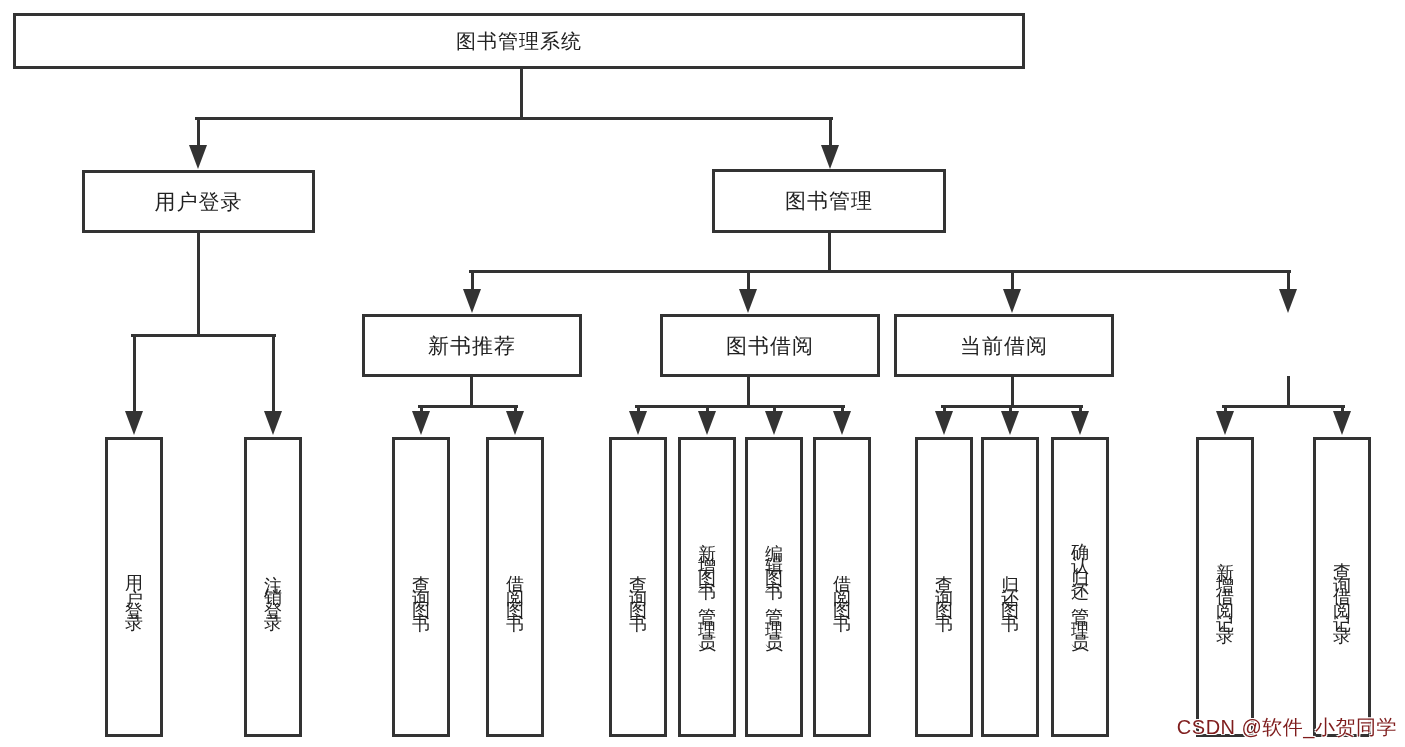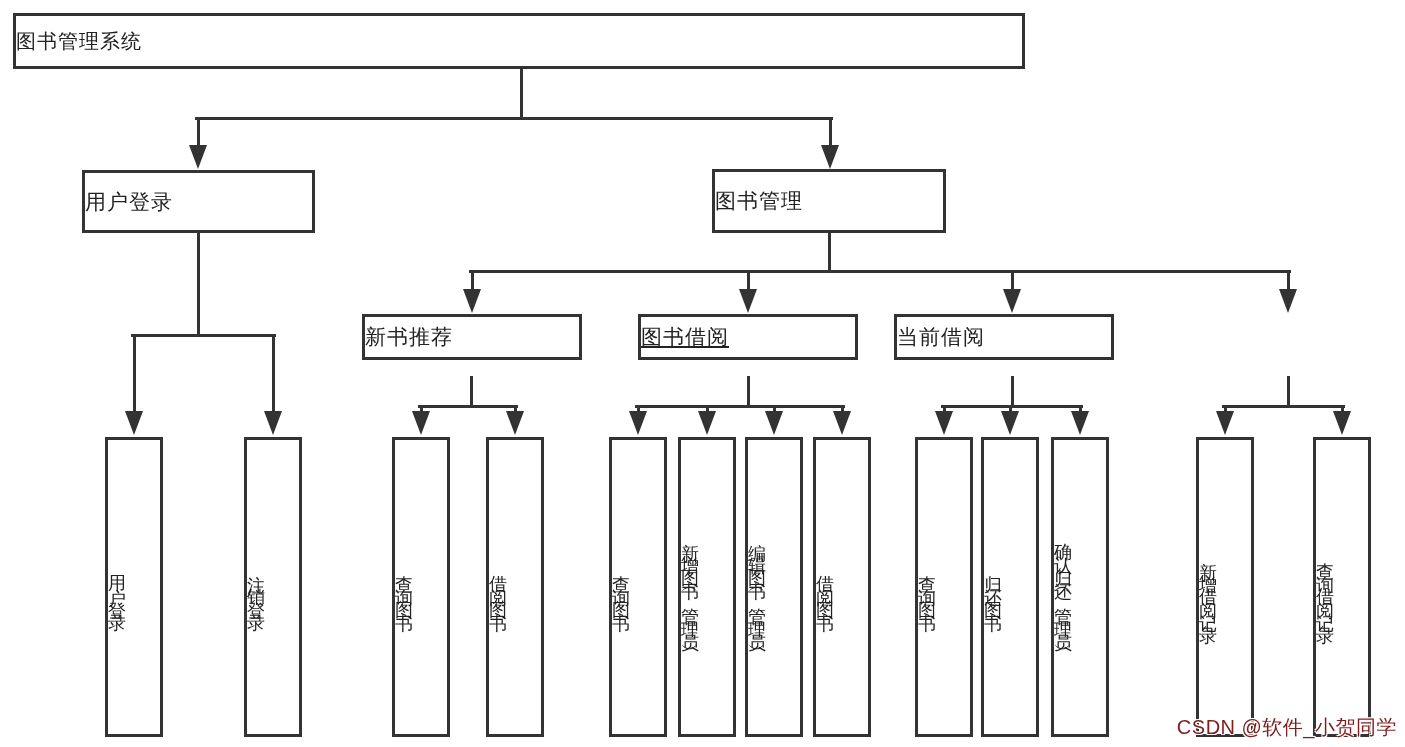--- a/index.html
+++ b/index.html
@@ -22,21 +22,21 @@
     z-index: 1;
   }
 
   .node {
     position: absolute;
     background: #ffffff;
     border: 3px solid #333333;
     color: #222222;
     display: flex;
     align-items: center;
-    justify-content: flex-start;
+    justify-content: center;
     z-index: 2;
   }
 
   .node .hlabel {
     font-size: 21px;
     letter-spacing: 1px;
     white-space: nowrap;
   }
 
   .node-root .hlabel { font-size: 20px; letter-spacing: 1px; }
@@ -48,23 +48,23 @@
     letter-spacing: 13px;
     line-height: 1;
     white-space: nowrap;
   }
 
   
   .node-root            { left: 13px;   top: 13px;  width: 1012px; height: 56px; }
   .node-user-login      { left: 82px;   top: 170px; width: 233px;  height: 63px; }
   .node-book-management { left: 712px;  top: 169px; width: 234px;  height: 64px; }
 
-  .node-l3 { top: 314px; width: 220px; height: 46px; }
+  .node-l3 { top: 314px; width: 220px; height: 63px; }
   .node-new-book-recommend { left: 362px; }
-  .node-book-borrow        { left: 638px; text-decoration: underline; }
+  .node-book-borrow        { left: 660px; }
   .node-current-borrow     { left: 894px; }
   .node-borrow-records     { left: 1178px; }
 
   .leaf { top: 437px; width: 58px; height: 300px; }
   .leaf-1a { left: 105px; }
   .leaf-1b { left: 244px; }
   .leaf-2a { left: 392px; }
   .leaf-2b { left: 486px; }
   .leaf-3a { left: 609px; }
   .leaf-3b { left: 678px; }

